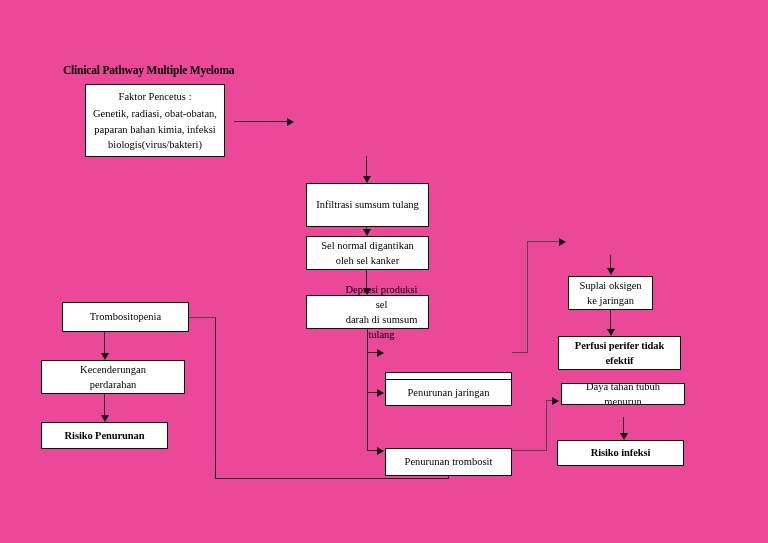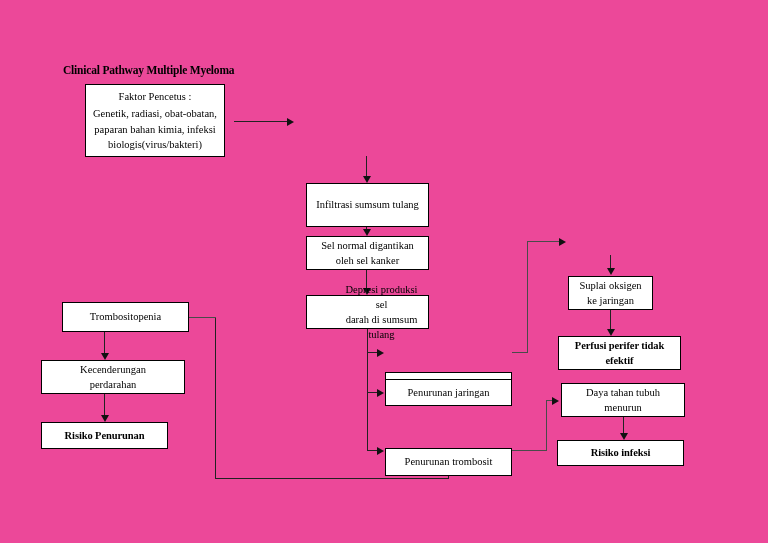--- a/index.html
+++ b/index.html
@@ -137,21 +137,21 @@
   <div class="node" style="left:568px; top:276px; width:85px; height:34px;">
     <span class="txt">Suplai oksigen
 ke jaringan</span>
   </div>
 
   <div class="node bold" style="left:558px; top:336px; width:123px; height:34px;">
     <span class="txt">Perfusi perifer tidak
 efektif</span>
   </div>
 
-  <div class="node" style="left:561px; top:383px; width:124px; height:34px;">
+  <div class="node" style="left:561px; top:383px; width:124px; height:22px;">
     <span class="txt">Daya tahan tubuh
 menurun</span>
   </div>
 
   <div class="node bold" style="left:557px; top:440px; width:127px; height:26px;">
     <span class="txt">Risiko infeksi</span>
   </div>
 
   <div class="node" style="left:41px; top:302px; width:127px; height:30px;margin-left:21px;">
     <span class="txt">Trombositopenia</span>

